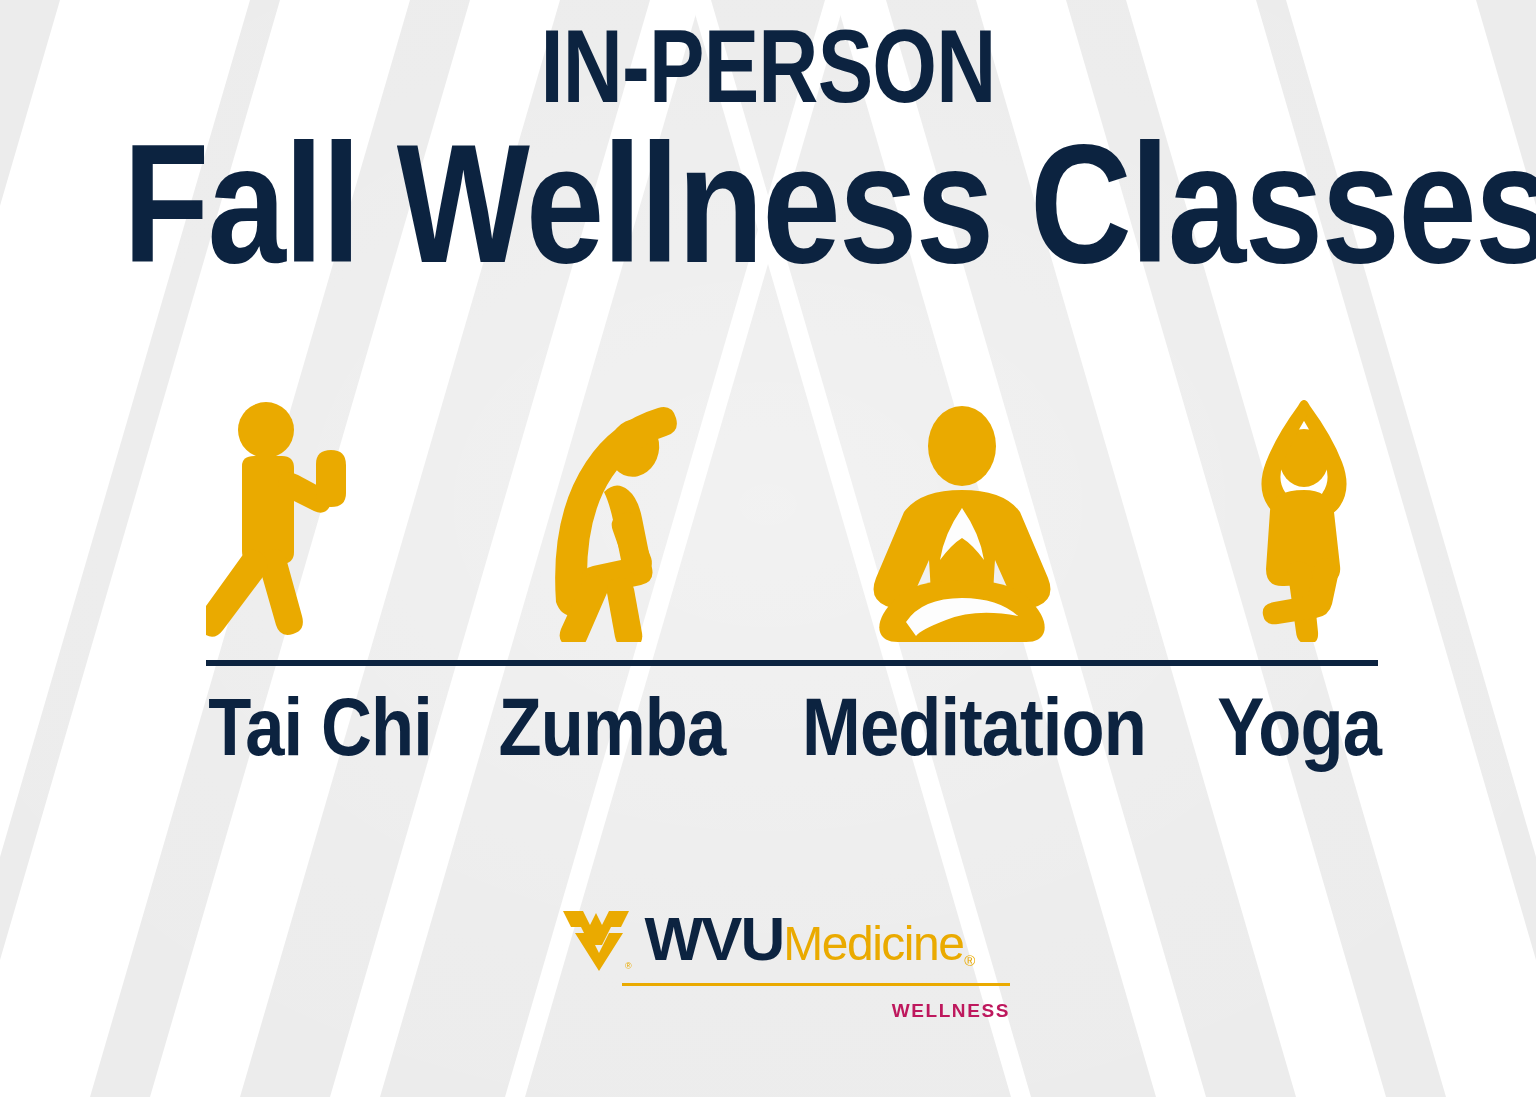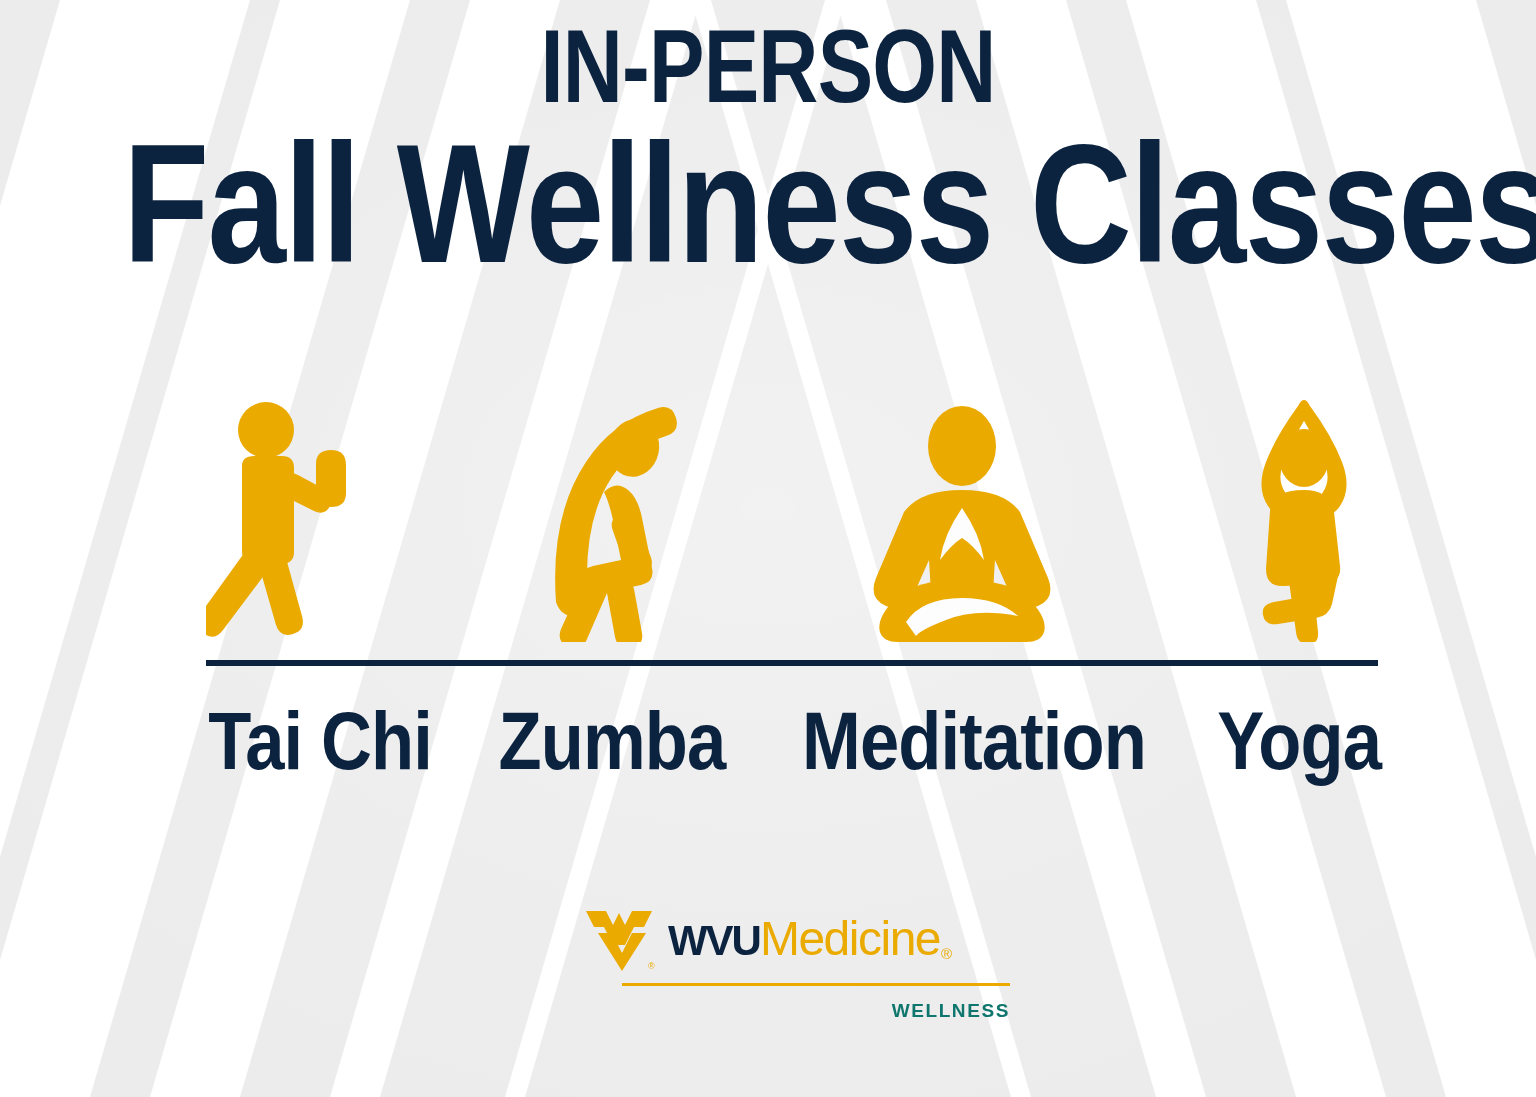--- a/index.html
+++ b/index.html
@@ -90,21 +90,20 @@
 
   
   .labels-row {
     position: absolute;
     top: 686px;
     left: 190px;
     width: 1204px;
     height: 110px;
     z-index: 2;
     display: flex;
-    align-items: center;
     justify-content: space-between;
   }
   .class-label {
     font-family: "Liberation Sans Narrow", "Liberation Sans", sans-serif;
     font-weight: bold;
     color: #0C2340;
     font-size: 82px;
     line-height: 1;
     letter-spacing: -1px;
     transform: scaleX(0.86);
@@ -130,21 +129,21 @@
   .flying-wv { display: block; }
   .logo-wordmark {
     display: flex;
     align-items: baseline;
     margin-left: 8px;
     position: relative;
   }
   .wm-wvu {
     font-family: "Liberation Sans", sans-serif;
     font-weight: bold;
-    font-size: 42px;
+    font-size: 62px;
     color: #0C2340;
     letter-spacing: -2px;
     line-height: 1;
   }
   .wm-medicine {
     font-family: "Liberation Sans", sans-serif;
     font-weight: normal;
     font-size: 48px;
     color: #EAAA00;
     letter-spacing: -1.5px;
@@ -169,21 +168,21 @@
   .wellness-line {
     width: 388px;
     margin-left: 96px;
     margin-top: 14px;
     text-align: right;
   }
   .wellness-text {
     font-family: "Liberation Sans", sans-serif;
     font-weight: bold;
     font-size: 19px;
-    color: #0f766e;
+    color: #be185d;
     letter-spacing: 1.6px;
   }
 </style>
 </head>
 <body>
 
 <div id="poster">
 
   <svg id="bg-pattern" viewBox="0 0 1536 1097" width="1536" height="1097" preserveAspectRatio="none">
     <rect x="0" y="0" width="1536" height="1097" fill="#ECECEC"></rect>

